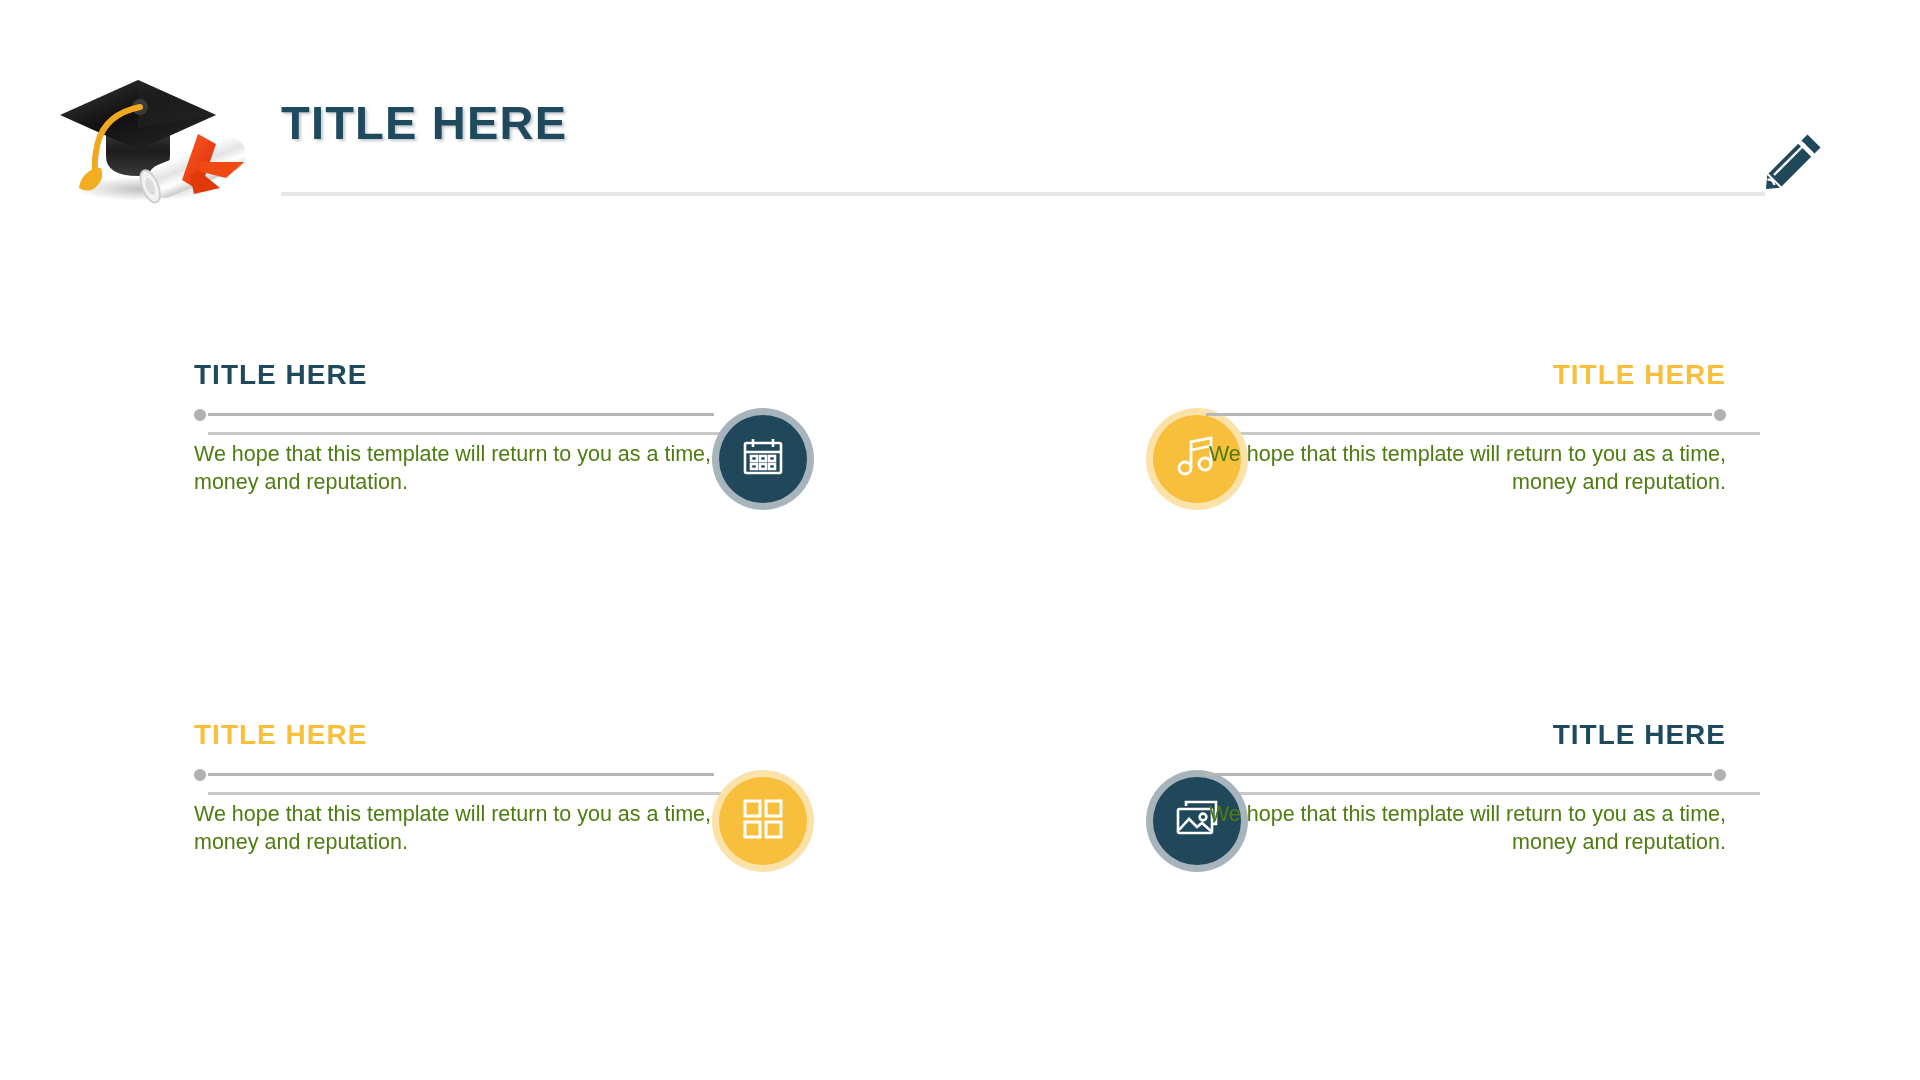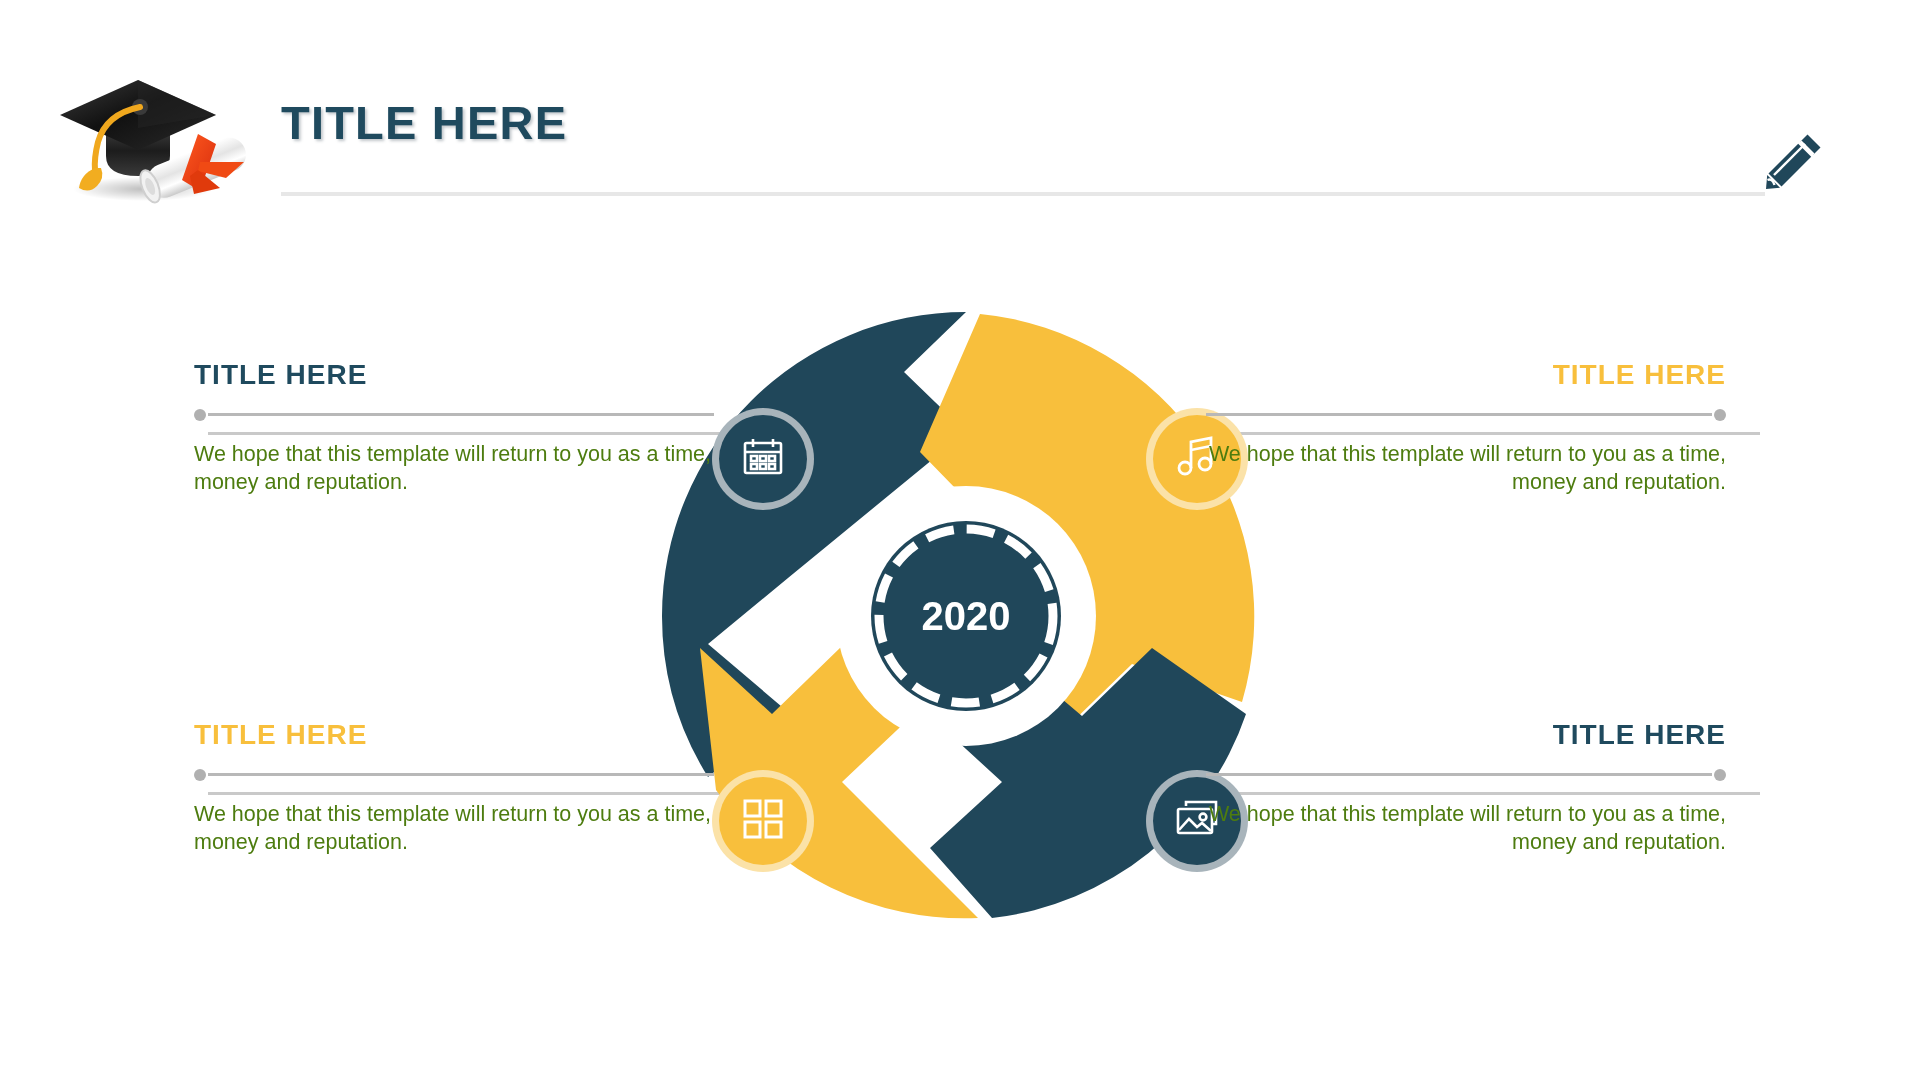--- a/index.html
+++ b/index.html
@@ -168,85 +168,20 @@
         <path d="M2.5 52 q5 -2 7 5" stroke="#ffffff" stroke-width="2.4" fill="none"></path>
       </svg>
     </div>
   </div>
 
   <div class="rail rail-tl"></div>
   <div class="rail rail-bl"></div>
   <div class="rail rail-tr"></div>
   <div class="rail rail-br"></div>
 
-  <div class="wheel">
-    <svg width="608" height="608" viewBox="0 0 608 608">
-
-      <g>
-        <path fill="#20475a" d="
-          M304 0
-          A304 304 0 0 0 0 304
-          L0 304
-          A304 304 0 0 0 46 465
-          L126 400
-          L46 332
-          L126 266
-          L304 120
-          L242 60
-          Z"></path>
-      </g>
-
-      <g>
-        <path fill="#f8bf3c" d="
-          M318 2
-          A304 304 0 0 1 580 390
-          L470 352
-          L400 420
-          L330 352
-          L250 284
-          L330 214
-          L258 140
-          Z"></path>
-      </g>
-
-      <g>
-        <path fill="#20475a" d="
-          M584 402
-          A304 304 0 0 1 330 606
-          L268 536
-          L340 470
-          L268 404
-          L340 336
-          L420 404
-          L490 336
-          Z"></path>
-      </g>
-
-      <g>
-        <path fill="#f8bf3c" d="
-          M54 478
-          A304 304 0 0 0 316 606
-          L250 540
-          L180 470
-          L252 402
-          L180 334
-          L110 402
-          L38 336
-          Z"></path>
-      </g>
-
-      <circle cx="304" cy="304" r="130" fill="#ffffff"></circle>
-
-      <circle cx="304" cy="304" r="95" fill="#20475a"></circle>
-
-      <circle cx="304" cy="304" r="87" fill="none" stroke="#ffffff" stroke-width="9" stroke-dasharray="28 13"></circle>
-
-      <text x="304" y="304" text-anchor="middle" dominant-baseline="central" font-family="Liberation Sans, sans-serif" font-size="40" font-weight="bold" fill="#ffffff">2020</text>
-    </svg>
-  </div>
 
   <div class="badge dark badge-cal">
     <div class="ring"></div>
     <div class="core">
       <span>
         <svg width="46" height="46" viewBox="0 0 46 46" fill="none" stroke="#ffffff" stroke-width="2.6">
           <rect x="5" y="9" width="36" height="30" rx="1.5"></rect>
           <path d="M5 18 H41"></path>
           <path d="M13 5 V13 M33 5 V13"></path>
           <rect x="11" y="22" width="6" height="5"></rect>

